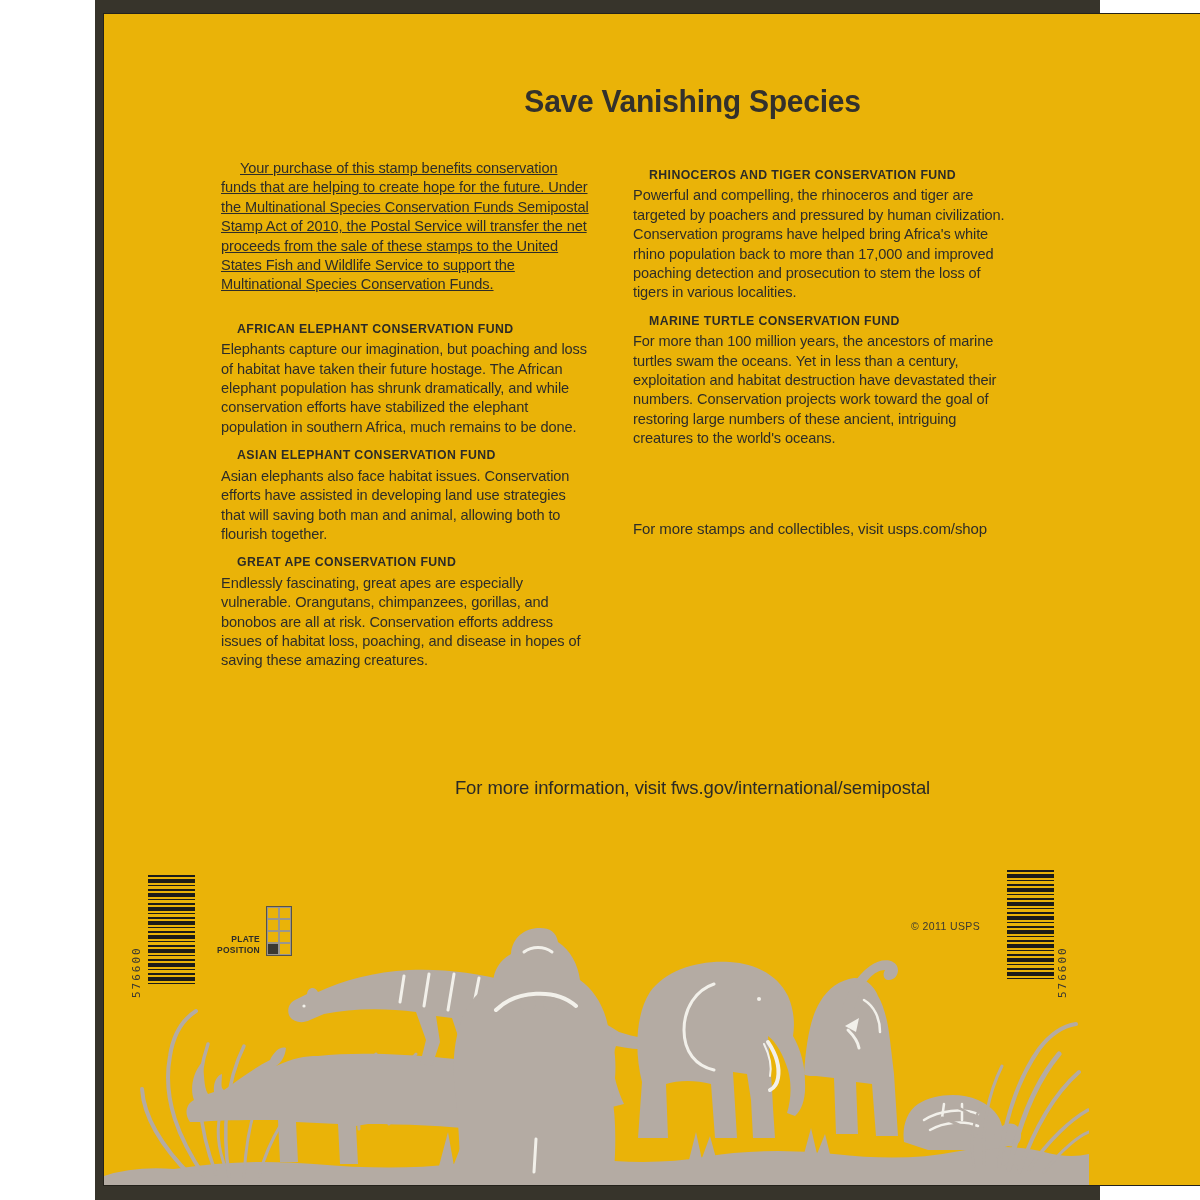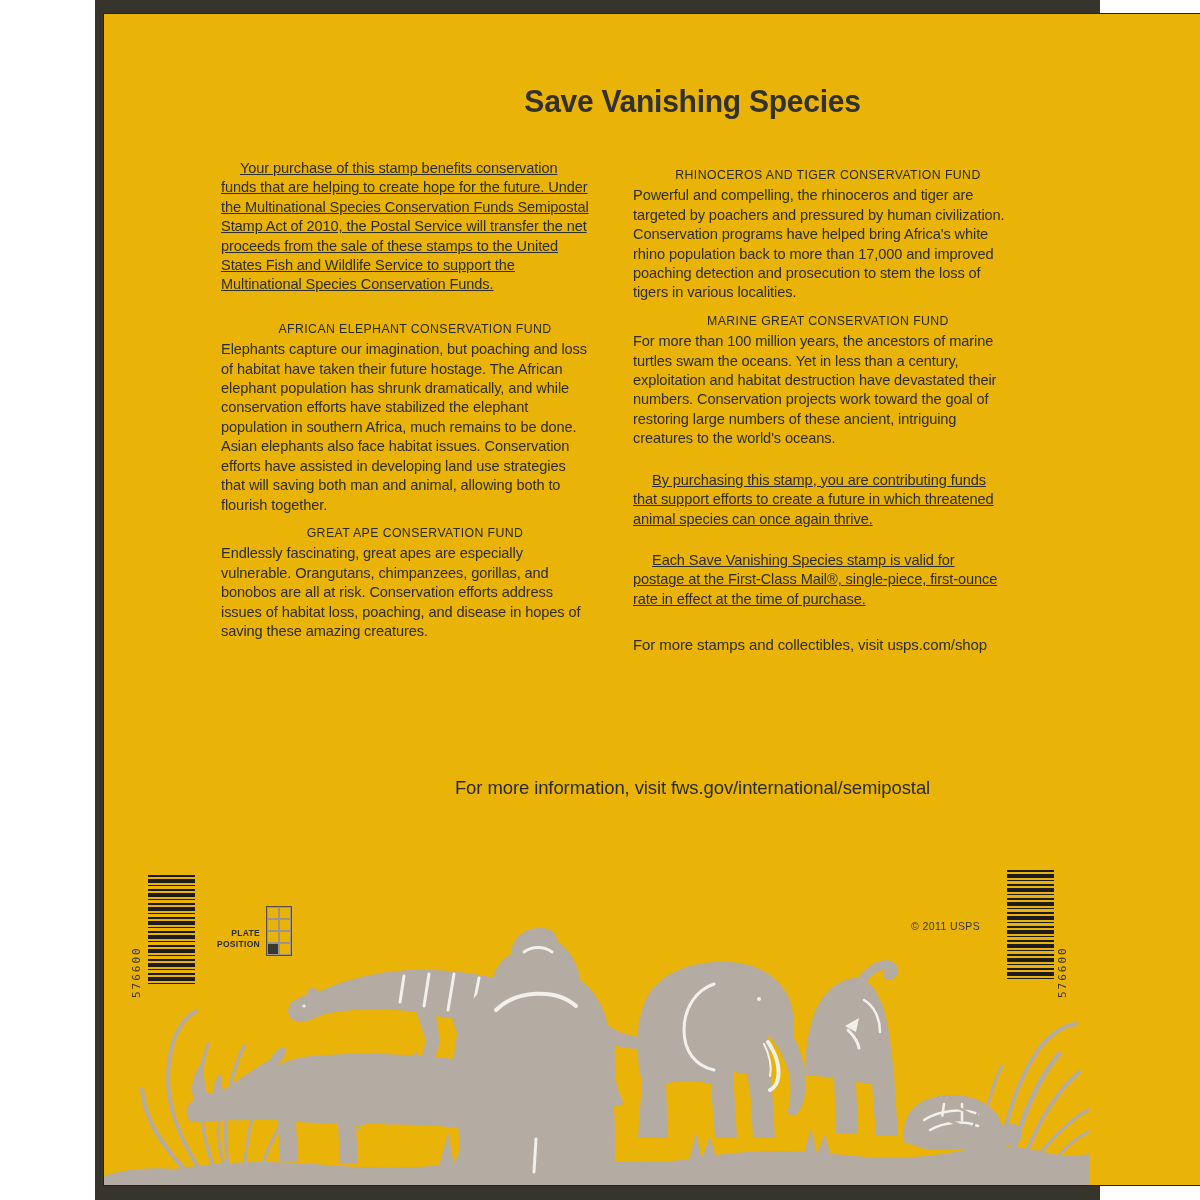--- a/index.html
+++ b/index.html
@@ -15,22 +15,22 @@
   .sheet-title{
     position:absolute;left:0;top:70px;width:100%;text-align:center;
     font-size:31px;font-weight:bold;color:#33312c;letter-spacing:-0.3px;transform:scaleX(0.97);
   }
   .col{position:absolute;font-size:14.6px;line-height:19.4px;letter-spacing:-0.1px;color:#2e2d29;}
   .col-left{left:117px;top:145px;width:372px;}
   .col-right{left:529px;top:152px;width:374px;}
   .col p{margin:0;}
   p.indent{text-indent:19px;text-decoration:underline;}
   .fund-heading{
-    font-size:12.3px;font-weight:normal;letter-spacing:0.4px;
-    padding-left:16px;margin:9px 0 1px 0;color:#2c2b27;text-align:center;
+    font-size:12.3px;font-weight:bold;letter-spacing:0.4px;
+    padding-left:16px;margin:9px 0 1px 0;color:#2c2b27;
   }
   .fund-heading.first{margin-top:25px;}
   .gap22{height:22px;} .gap26{height:26px;}
   .shop-note{font-size:15px;letter-spacing:-0.1px;}
   .info-line{
     position:absolute;left:0;top:763px;width:100%;text-align:center;
     font-size:18.5px;color:#2b2a26;letter-spacing:-0.1px;
   }
   
   .barcode{
@@ -41,21 +41,21 @@
       #1d1c18 10px,#1d1c18 11px,rgba(0,0,0,0) 11px,rgba(0,0,0,0) 14px);
   }
   .barcode-left{left:44px;top:861px;}
   .barcode-right{left:903px;top:856px;}
   .plate-num{
     position:absolute;font-family:"DejaVu Sans Mono",monospace;font-size:11px;color:#3a3832;
     writing-mode:vertical-rl;transform:rotate(180deg);letter-spacing:2px;
   }
   .plate-num-left{left:26px;top:884px;height:100px;}
   .plate-num-right{left:952px;top:884px;height:100px;}
-  .plate-position{position:absolute;left:112px;top:892px;display:flex;align-items:center;}
+  .plate-position{position:absolute;left:112px;top:892px;display:flex;align-items:flex-end;}
   .plate-position .label{
     width:44px;text-align:right;font-size:8.5px;font-weight:bold;color:#2e2d29;
     line-height:11px;letter-spacing:0.3px;margin-top:16px;
   }
   .plate-grid{display:grid;grid-template-columns:12px 12px;grid-template-rows:repeat(4,12px);
     border:1px solid #55524a;margin-left:6px;}
   .plate-grid .cell{border:0.5px solid #9a968d;background:transparent;}
   .plate-grid .cell.filled{background:#3a3831;}
   
   .usps-logo{position:absolute;left:684px;top:862px;display:flex;align-items:flex-start;}
@@ -74,34 +74,33 @@
 <div class="scan-backing"></div>
 
 <div class="sheet">
 
   <div class="sheet-title">Save Vanishing Species</div>
 
   <div class="col col-left">
     <p class="indent">Your purchase of this stamp benefits conservation funds that are helping to create hope for the future. Under the Multinational Species Conservation Funds Semipostal Stamp Act of 2010, the Postal Service will transfer the net proceeds from the sale of these stamps to the United States Fish and Wildlife Service to support the Multinational Species Conservation Funds.</p>
     <div class="fund-heading first">AFRICAN ELEPHANT CONSERVATION FUND</div>
     <p>Elephants capture our imagination, but poaching and loss of habitat have taken their future hostage. The African elephant population has shrunk dramatically, and while conservation efforts have stabilized the elephant population in southern Africa, much remains to be done.</p>
+    <div class="fund-heading">ASIAN ELEPHANT CONSERVATION FUND</div>
     <p>Asian elephants also face habitat issues.  Conservation efforts have assisted in developing land use strategies that will saving both man and animal, allowing both to flourish together.</p>
     <div class="fund-heading">GREAT APE CONSERVATION FUND</div>
     <p>Endlessly fascinating, great apes are especially vulnerable.  Orangutans, chimpanzees, gorillas, and bonobos are all at risk.  Conservation efforts address issues of habitat loss, poaching, and disease in hopes of saving these amazing creatures.</p>
   </div>
 
   <div class="col col-right">
     <div class="fund-heading" style="margin-top:0">RHINOCEROS AND TIGER CONSERVATION FUND</div>
     <p>Powerful and compelling, the rhinoceros and tiger are targeted by poachers and pressured by human civilization. Conservation programs have helped bring Africa's white rhino population back to more than 17,000 and improved poaching detection and prosecution to stem the loss of tigers in various localities.</p>
-    <div class="fund-heading">MARINE GREAT CONSERVATION FUND</div>
+    <div class="fund-heading">MARINE TURTLE CONSERVATION FUND</div>
     <p>For more than 100 million years, the ancestors of marine turtles swam the oceans. Yet in less than a century, exploitation and habitat destruction have devastated their numbers. Conservation projects work toward the goal of restoring large numbers of these ancient, intriguing creatures to the world's oceans.</p>
     <div class="gap22"></div>
-    <p class="indent">By purchasing this stamp, you are contributing funds that support efforts to create a future in which threatened animal species can once again thrive.</p>
     <div class="gap22"></div>
-    <p class="indent">Each Save Vanishing Species stamp is valid for postage at the First-Class Mail®, single-piece, first-ounce rate in effect at the time of purchase.</p>
     <div class="gap26"></div>
     <p class="shop-note">For more stamps and collectibles, visit usps.com/shop</p>
   </div>
 
   <div class="info-line">For more information, visit fws.gov/international/semipostal</div>
 
   <div class="barcode barcode-left"></div>
   <div class="plate-num plate-num-left">576600</div>
 
   <div class="plate-position">

